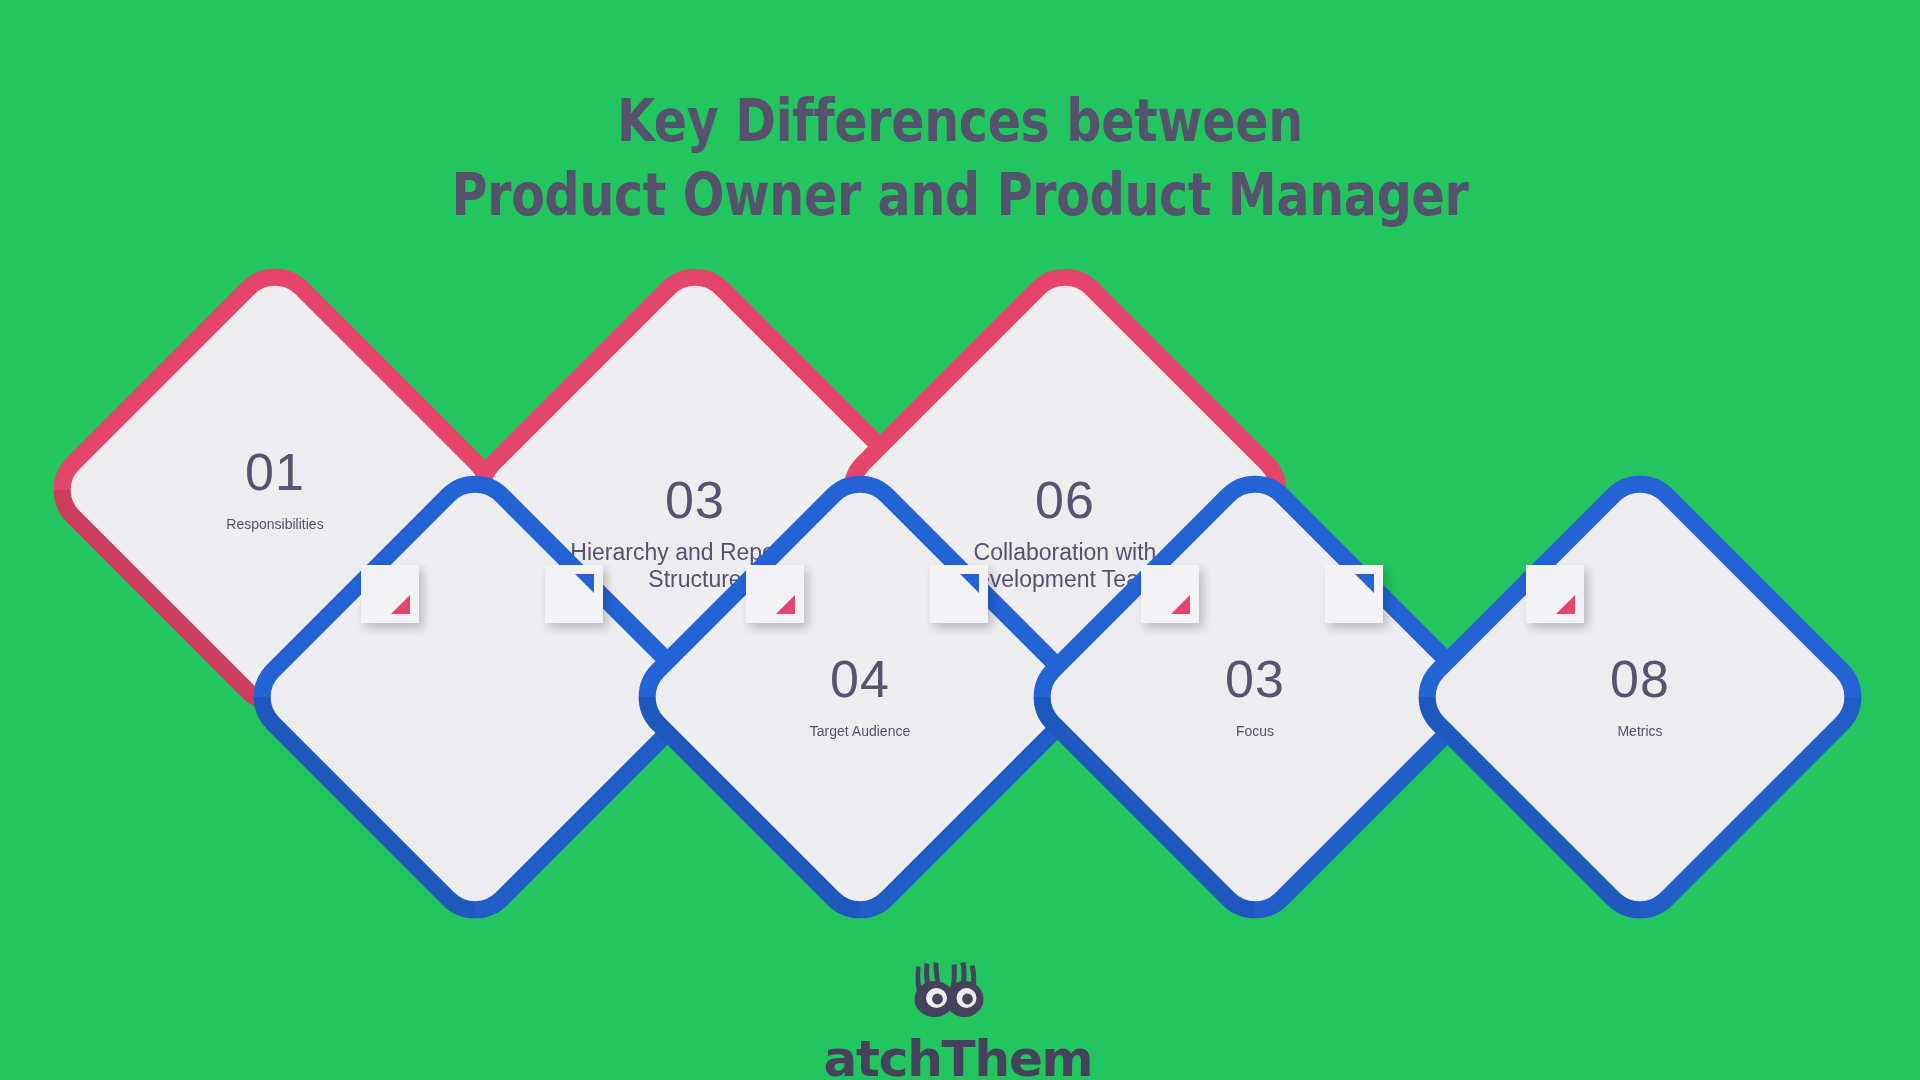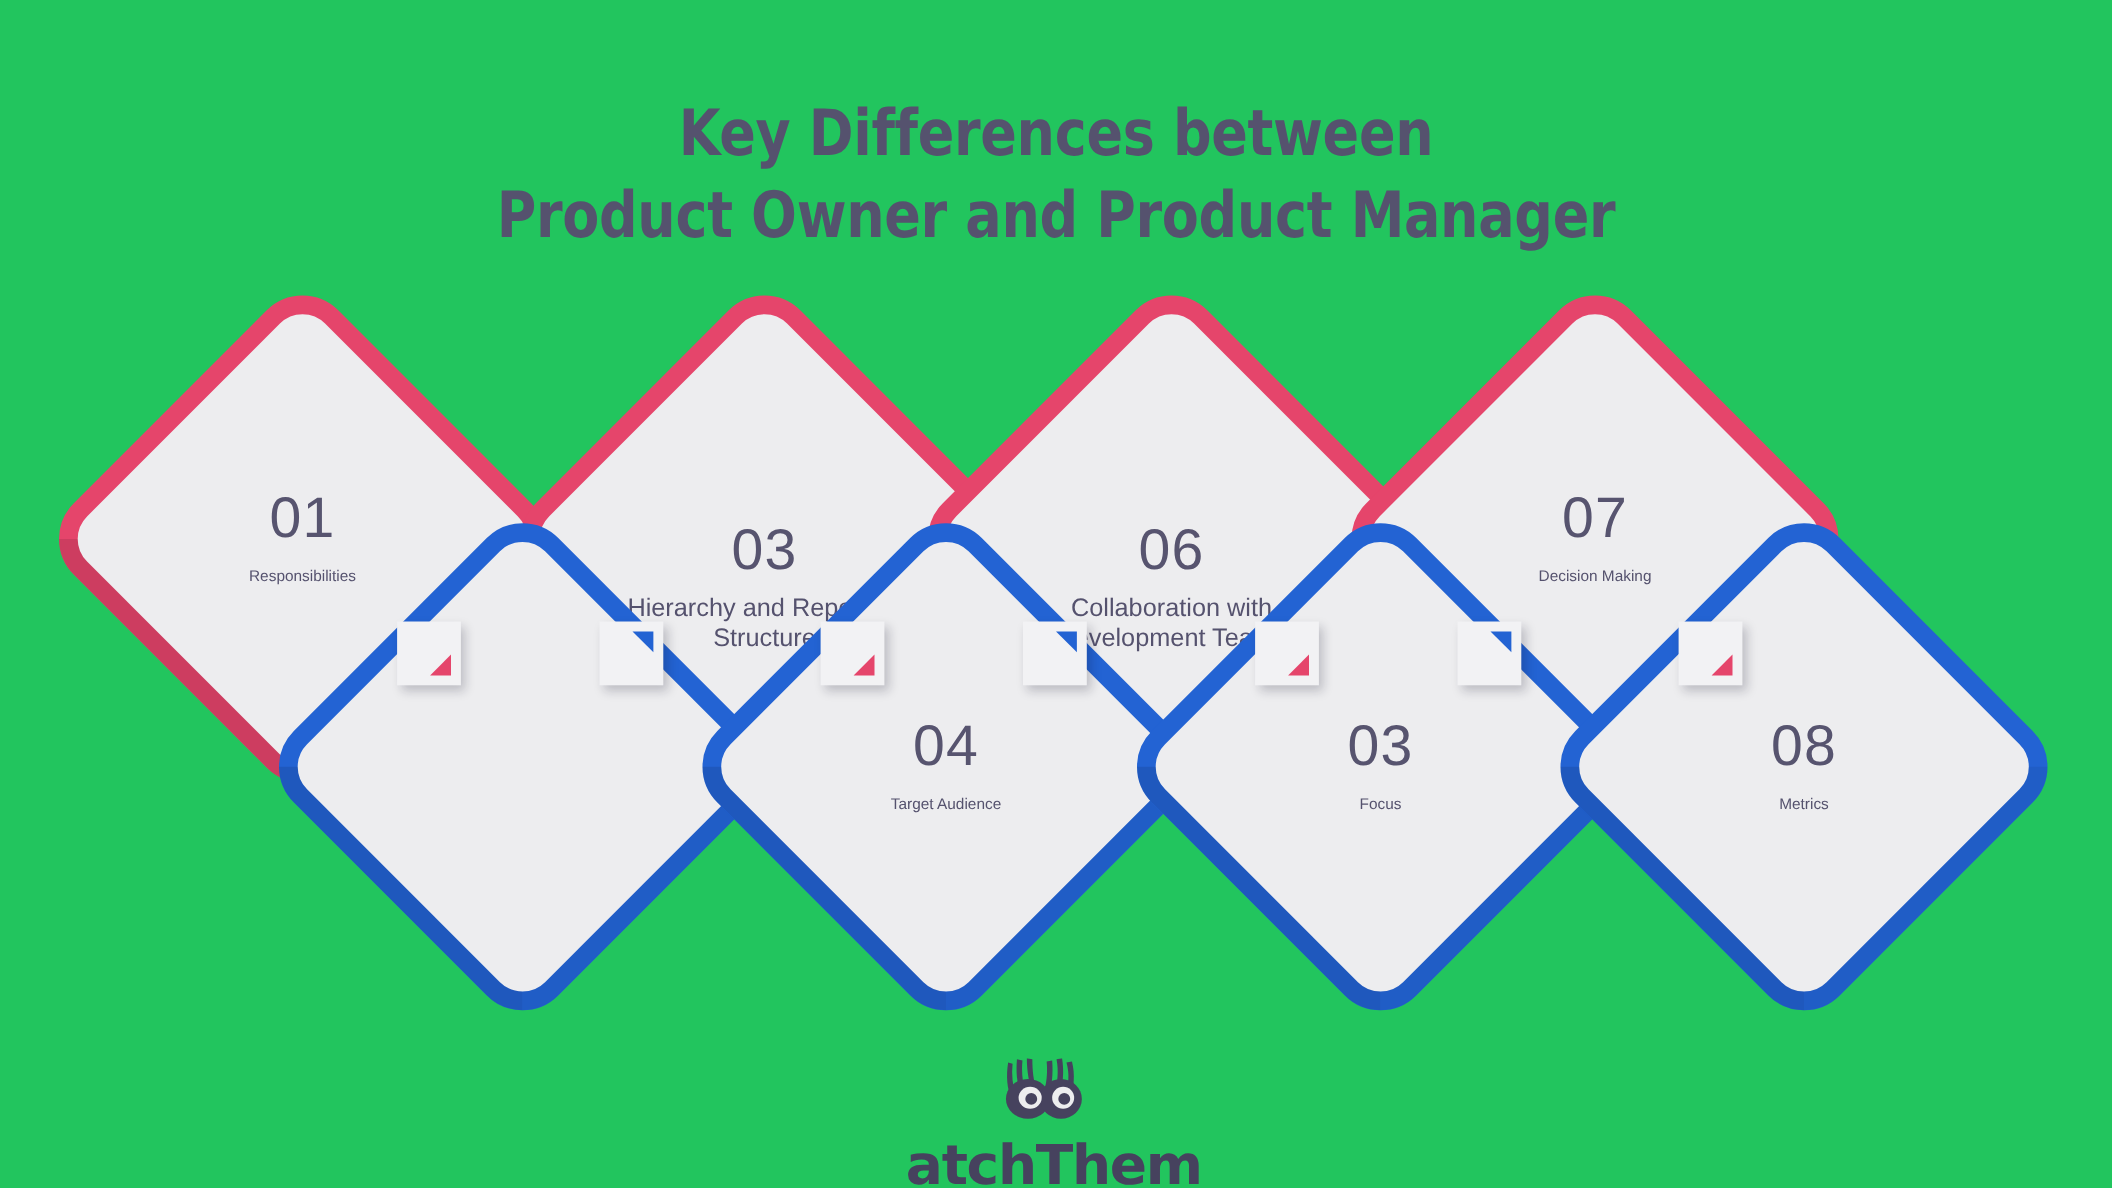--- a/index.html
+++ b/index.html
@@ -152,28 +152,20 @@
 
     <div class="dia pink wide" style="left:895px; top:320px;">
       <div class="shape"></div>
       <div class="shade"></div>
       <div class="content">
         <div class="num">06</div>
         <div class="lbl">Collaboration with Development Teams</div>
       </div>
     </div>
 
-    <div class="dia pink" style="left:1280px; top:320px;">
-      <div class="shape"></div>
-      <div class="shade"></div>
-      <div class="content">
-        <div class="num">07</div>
-        <div class="lbl">Decision Making</div>
-      </div>
-    </div>
 
     <div class="dia blue" style="left:305px; top:527px;">
       <div class="shape"></div>
       <div class="shade"></div>
     </div>
 
     <div class="dia blue" style="left:690px; top:527px;">
       <div class="shape"></div>
       <div class="shade"></div>
       <div class="content">

